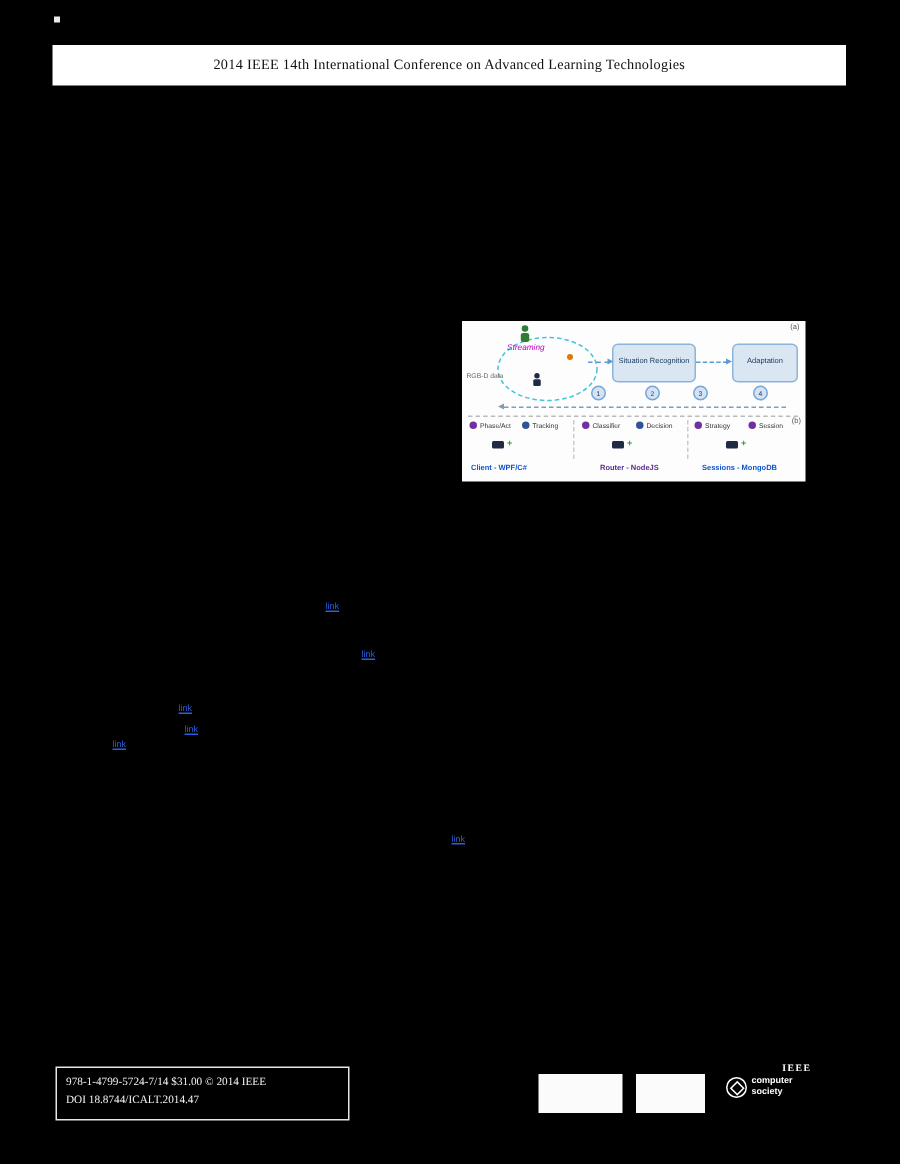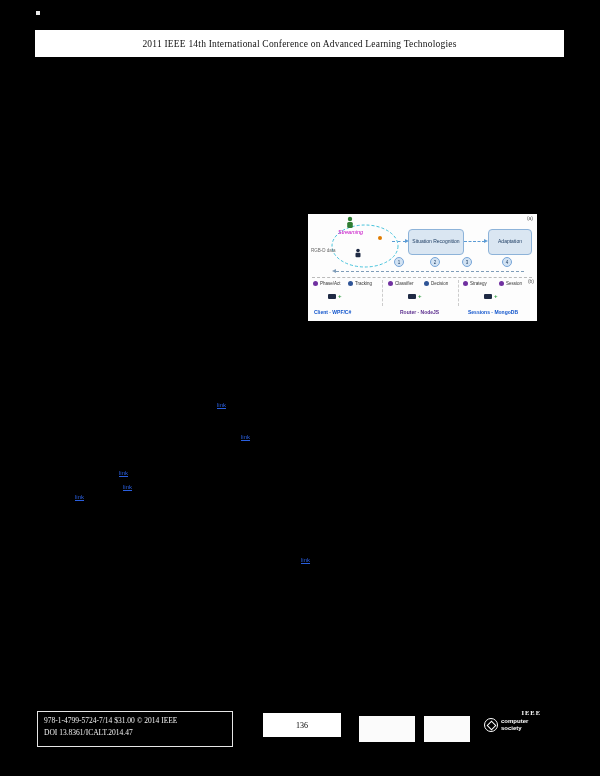--- a/index.html
+++ b/index.html
@@ -55,21 +55,21 @@
   .cs-words{font-family:"Liberation Sans",sans-serif;font-size:6px;font-weight:bold;line-height:1.1;}
 </style>
 </head>
 <body>
 
 <div class="page">
 
   <div class="abs artifact-dot"></div>
 
   <div class="abs header-strip">
-    <span>2011 IEEE 14th International Conference on Advanced Learning Technologies</span>
+    <span>2014 IEEE 14th International Conference on Advanced Learning Technologies</span>
   </div>
 
   <div class="abs figure">
 
     <div class="abs fig-label" style="right:4px;top:1px;">(a)</div>
 
     <svg class="abs" style="left:18px;top:6px;" width="78" height="52">
       <ellipse cx="39" cy="26" rx="33" ry="21" fill="none" stroke="#45c3dc" stroke-width="1" stroke-dasharray="3,2"></ellipse>
     </svg>
 
@@ -154,26 +154,23 @@
 
   <div class="abs cite-link" style="left:217px;top:402px;">link</div>
   <div class="abs cite-link" style="left:241px;top:434px;">link</div>
   <div class="abs cite-link" style="left:119px;top:470px;">link</div>
   <div class="abs cite-link" style="left:123px;top:484px;">link</div>
   <div class="abs cite-link" style="left:75px;top:494px;">link</div>
   <div class="abs cite-link" style="left:301px;top:557px;">link</div>
 
   <div class="abs copyright-box">
     <div>978-1-4799-5724-7/14 $31.00 © 2014 IEEE</div>
-    <div>DOI 13.8361/ICALT.2014.47</div>
+    <div>DOI 18.8744/ICALT.2014.47</div>
   </div>
 
-  <div class="abs page-number-box">
-    <span>136</span>
-  </div>
 
   <div class="abs empty-box-a"></div>
   <div class="abs empty-box-b"></div>
 
   <div class="abs cs-logo">
     <div class="ieee">IEEE</div>
     <div class="row">
       <span class="emblem"></span>
       <span class="cs-words">
         <span>computer</span><br>

